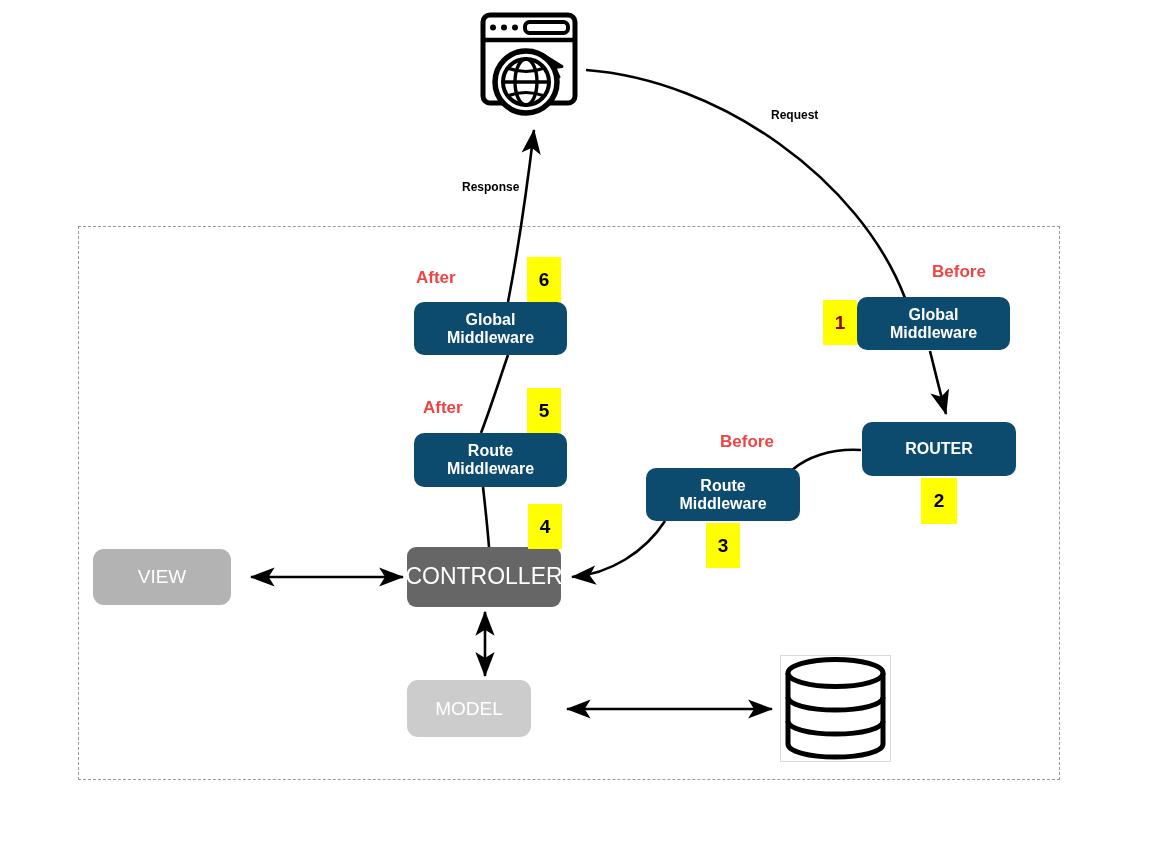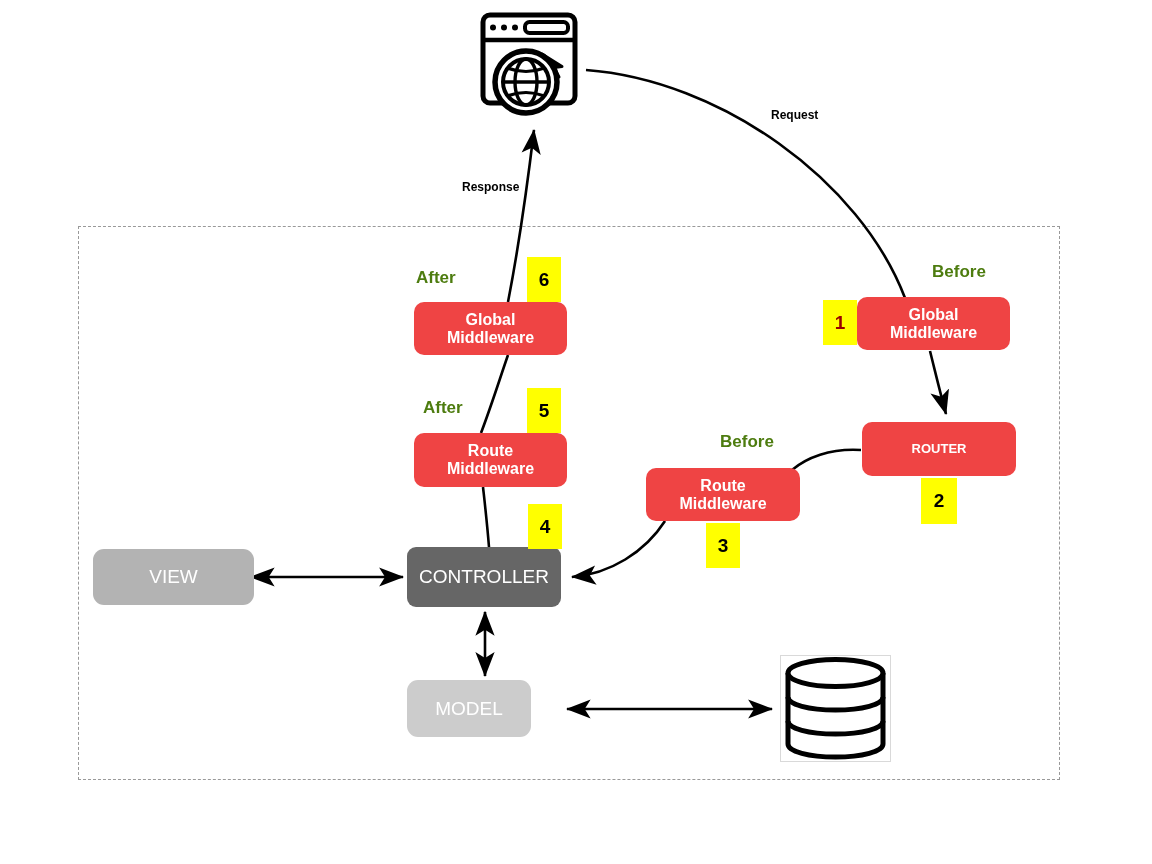--- a/index.html
+++ b/index.html
@@ -30,30 +30,30 @@
     position: absolute;
     box-sizing: border-box;
     display: flex;
     align-items: center;
     justify-content: center;
     text-align: center;
     border-radius: 10px;
     line-height: 1.12;
   }
   .node-blue {
-    background: #ef4444;
+    background: #0c4a6e;
     color: #ffffff;
     font-weight: bold;
     font-size: 16px;
   }
   .node-ctrl {
     background: #666666;
     color: #ffffff;
     font-weight: normal;
-    font-size: 19px;
+    font-size: 23px;
     border-radius: 9px;
   }
   .node-view {
     background: #b3b3b3;
     color: #ffffff;
     font-weight: normal;
     font-size: 19px;
     border-radius: 11px;
   }
   .node-model {
@@ -72,21 +72,21 @@
     display: flex;
     align-items: center;
     justify-content: center;
     box-sizing: border-box;
   }
   .badge-1 { color: #990000; }
   .plain-label {
     position: absolute;
     font-weight: bold;
     font-size: 17px;
-    color: #4d7c0f;
+    color: #ef4444;
     white-space: nowrap;
   }
   .edge-label {
     position: absolute;
     font-weight: bold;
     font-size: 12px;
     color: #000000;
     white-space: nowrap;
   }
   .dotted-container {
@@ -215,35 +215,35 @@
   </div>
 
   <div class="node node-blue" style="left:857px; top:297px; width:153px; height:53px;">
     <span class="lw">
       <span style="font-size:16px;">Global</span><br>
       <span style="font-size:16px;">Middleware</span>
     </span>
   </div>
 
   <div class="node node-blue" style="left:862px; top:422px; width:154px; height:54px;">
-    <span style="font-size:13px;">ROUTER</span>
+    <span style="font-size:16px;">ROUTER</span>
   </div>
 
   <div class="node node-blue" style="left:646px; top:468px; width:154px; height:53px;">
     <span class="lw">
       <span style="font-size:16px;">Route</span><br>
       <span style="font-size:16px;">Middleware</span>
     </span>
   </div>
 
   <div class="node node-ctrl" style="left:407px; top:547px; width:154px; height:60px;">
     <span>CONTROLLER</span>
   </div>
 
-  <div class="node node-view" style="left:93px; top:549px; width:161px; height:56px;justify-content:center;">
+  <div class="node node-view" style="left:93px; top:549px; width:138px; height:56px;justify-content:center;">
     <span>VIEW</span>
   </div>
 
   <div class="node node-model" style="left:407px; top:680px; width:124px; height:57px;">
     <span>MODEL</span>
   </div>
 
   <div class="badge badge-1" style="left:823px; top:300px; width:34px; height:45px;">1</div>
 
   <div class="badge" style="left:921px; top:478px; width:36px; height:46px;">2</div>

